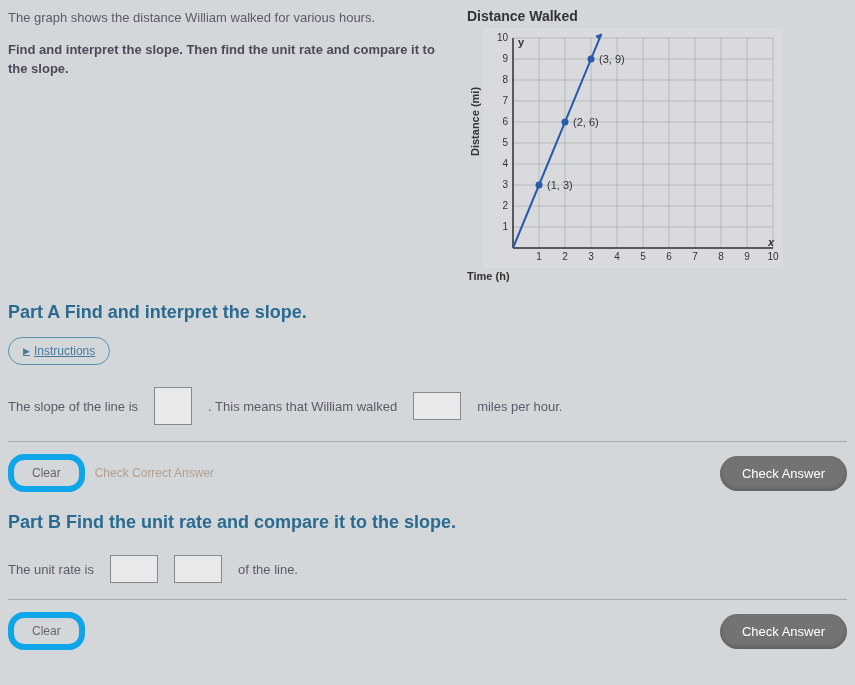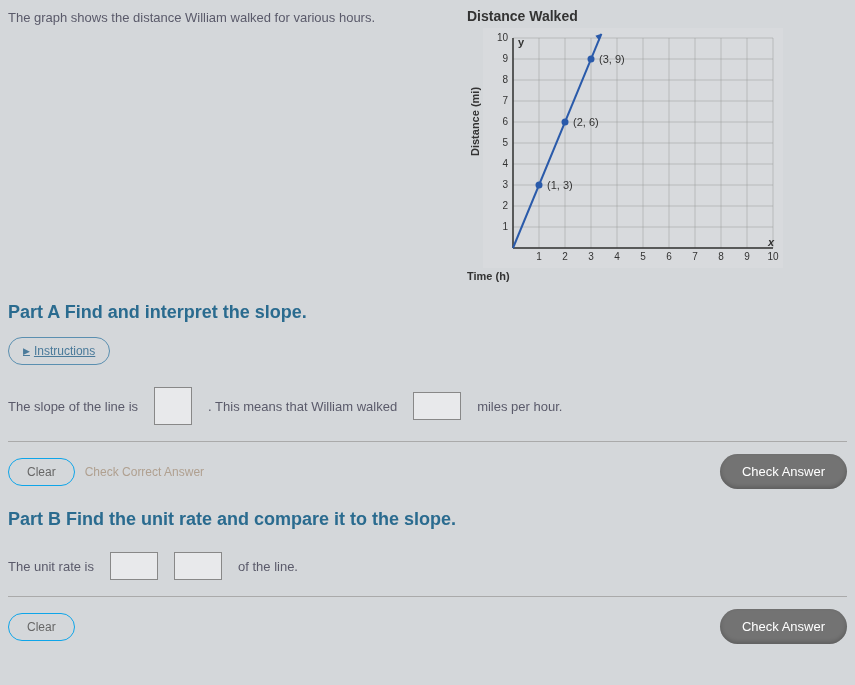--- a/index.html
+++ b/index.html
@@ -98,21 +98,21 @@
       margin: 6px 0 12px;
     }
     .button-row {
       display: flex;
       justify-content: space-between;
       align-items: center;
       margin-bottom: 14px;
     }
     .left-buttons { display: flex; gap: 10px; align-items: center; }
     .clear-btn {
-      border: 1px solid #0ea5e9;
+      border: 6px solid #0ea5e9;
       background: transparent;
       color: #666;
       border-radius: 16px;
       padding: 6px 18px;
       font-size: 12px;
       cursor: pointer;
     }
     .faded-text {
       color: #b0a090;
       font-size: 12px;
@@ -128,20 +128,21 @@
       box-shadow: inset 0 -2px 4px rgba(0,0,0,0.2);
     }
   </style>
 </head>
 <body>
 
 <div class="container">
   <div class="top-section">
     <div class="problem-text">
       <p>The graph shows the distance William walked for various hours.</p>
+      <p class="bold">Find and interpret the slope. Then find the unit rate and compare it to the slope.</p>
     </div>
     <div class="chart-area">
       <div class="chart-title">Distance Walked</div>
       <div class="chart-wrap">
         <div class="y-axis-label">Distance (mi)</div>
         <svg class="chart-svg" width="300" height="240">
           <g id="grid">
               <line x1="30" x2="30" y1="220" y2="10" stroke="#999" stroke-width="0.5"></line>
               <line x1="30" x2="290" y1="220" y2="220" stroke="#999" stroke-width="0.5"></line>
               <line x1="56" x2="56" y1="220" y2="10" stroke="#999" stroke-width="0.5"></line>

